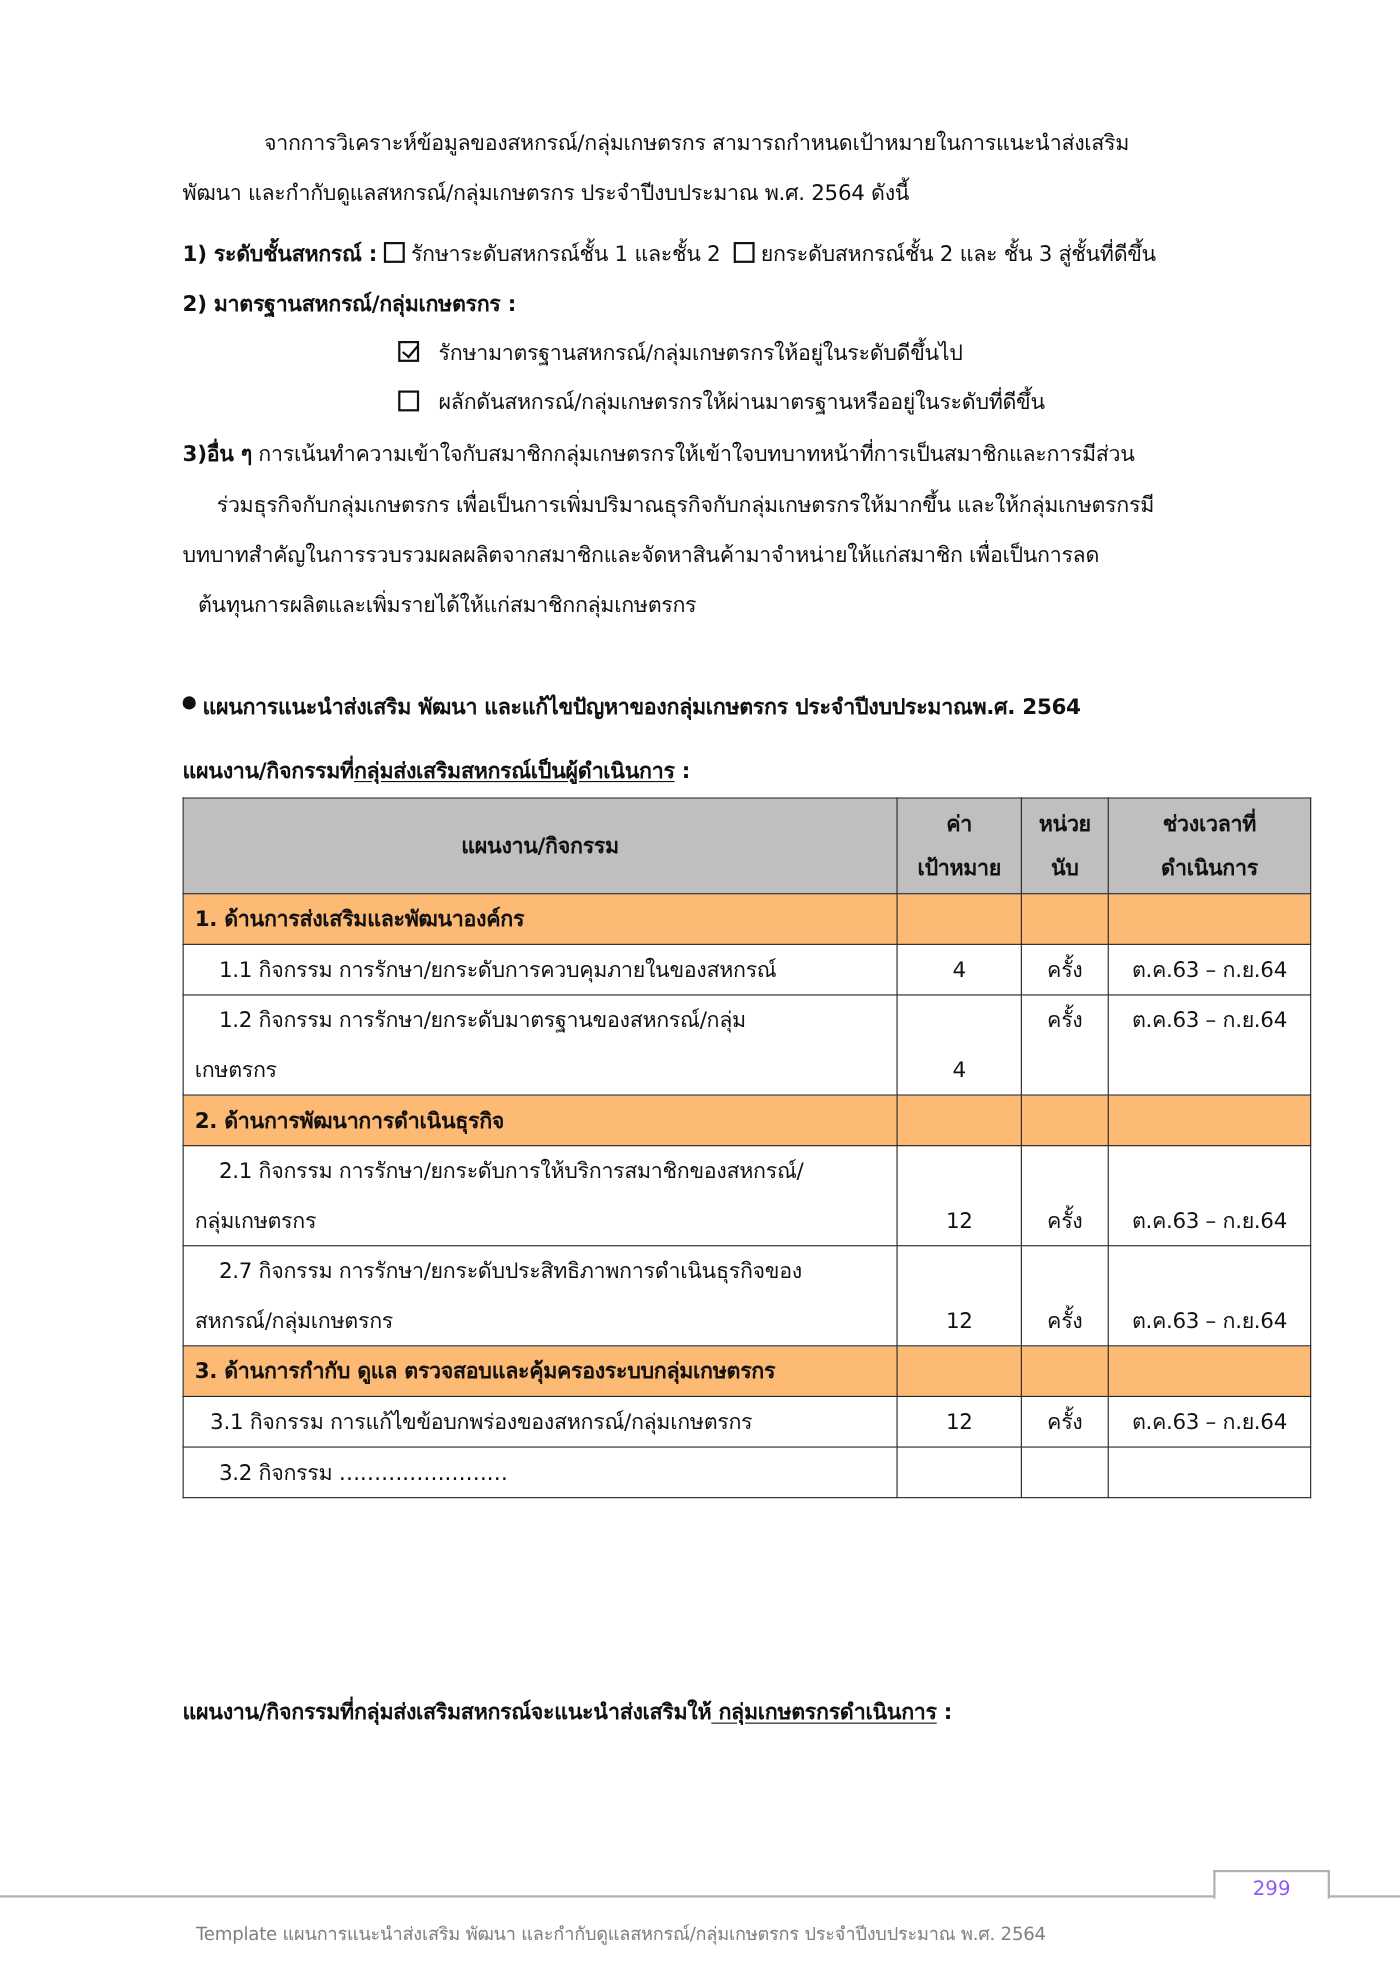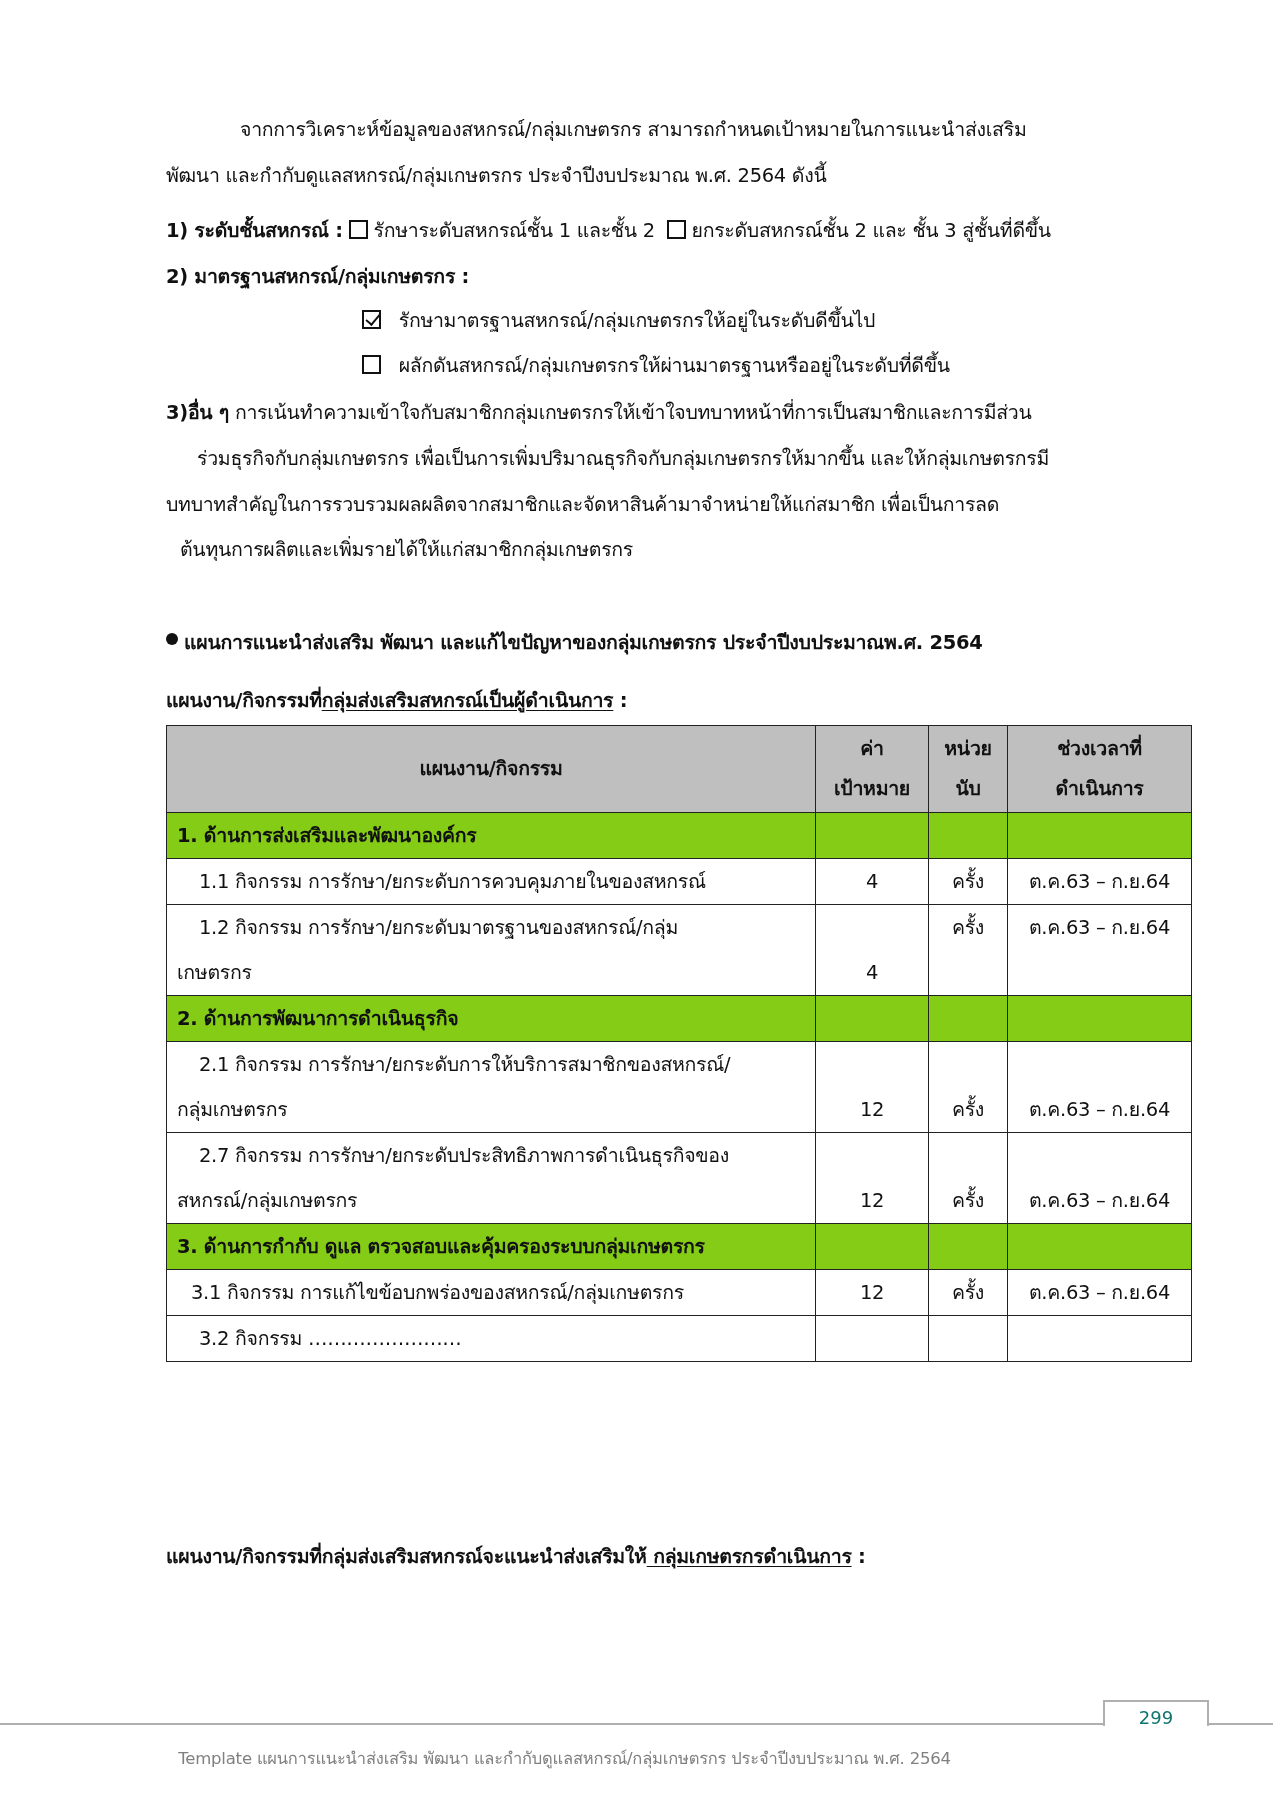--- a/index.html
+++ b/index.html
@@ -30,33 +30,33 @@
     .tbl {
       position: absolute; left: 166px; top: 725px; width: 1025px;
       border-collapse: collapse; table-layout: fixed;
       font-size: 19.5px; letter-spacing: -0.3px;
     }
     .tbl td, .tbl th {
       border: 1px solid #222; padding: 0 10px; vertical-align: middle;
       line-height: 45px; font-weight: normal;
     }
     .tbl th { background: #bfbfbf; font-weight: bold; text-align: center; line-height: 40px; padding: 3px 4px; }
-    .tbl tr.section td { background: #84cc16; }
+    .tbl tr.section td { background: #fdba74; }
     .tbl tr.section td.name { font-weight: bold; }
     .tbl td.c { text-align: center; }
     .tbl td.top { vertical-align: top; }
     .tbl td.bottom { vertical-align: bottom; }
     .tbl .ind { padding-left: 22px; display: inline-block; }
     .tbl .ind2 { padding-left: 14px; display: inline-block; }
     
     .footer-line { position: absolute; left: 0; top: 1723px; width: 1273px; height: 2px; background: #b0b0b0; }
     .page-tab {
       position: absolute; left: 1103px; top: 1700px; width: 102px; height: 24px;
       border: 2px solid #b0b0b0; border-bottom: none; background: #fff;
-      text-align: center; font-size: 18px; line-height: 32px; color: #0f766e;
+      text-align: center; font-size: 18px; line-height: 32px; color: #8b5cf6;
     }
     .footer-text { position: absolute; left: 0; width: 1129px; top: 1745px; text-align: center; font-size: 16.5px; color: #808080; letter-spacing: -0.2px; }
   </style>
 </head>
 <body>
 
 <div class="abs txt" style="left:240px; top:114px;">จากการวิเคราะห์ข้อมูลของสหกรณ์/กลุ่มเกษตรกร สามารถกำหนดเป้าหมายในการแนะนำส่งเสริม</div>
 <div class="abs txt" style="left:166px; top:160px;">พัฒนา และกำกับดูแลสหกรณ์/กลุ่มเกษตรกร ประจำปีงบประมาณ พ.ศ. 2564 ดังนี้</div>
 
 <div class="abs txt" style="left:166px; top:215px;">

